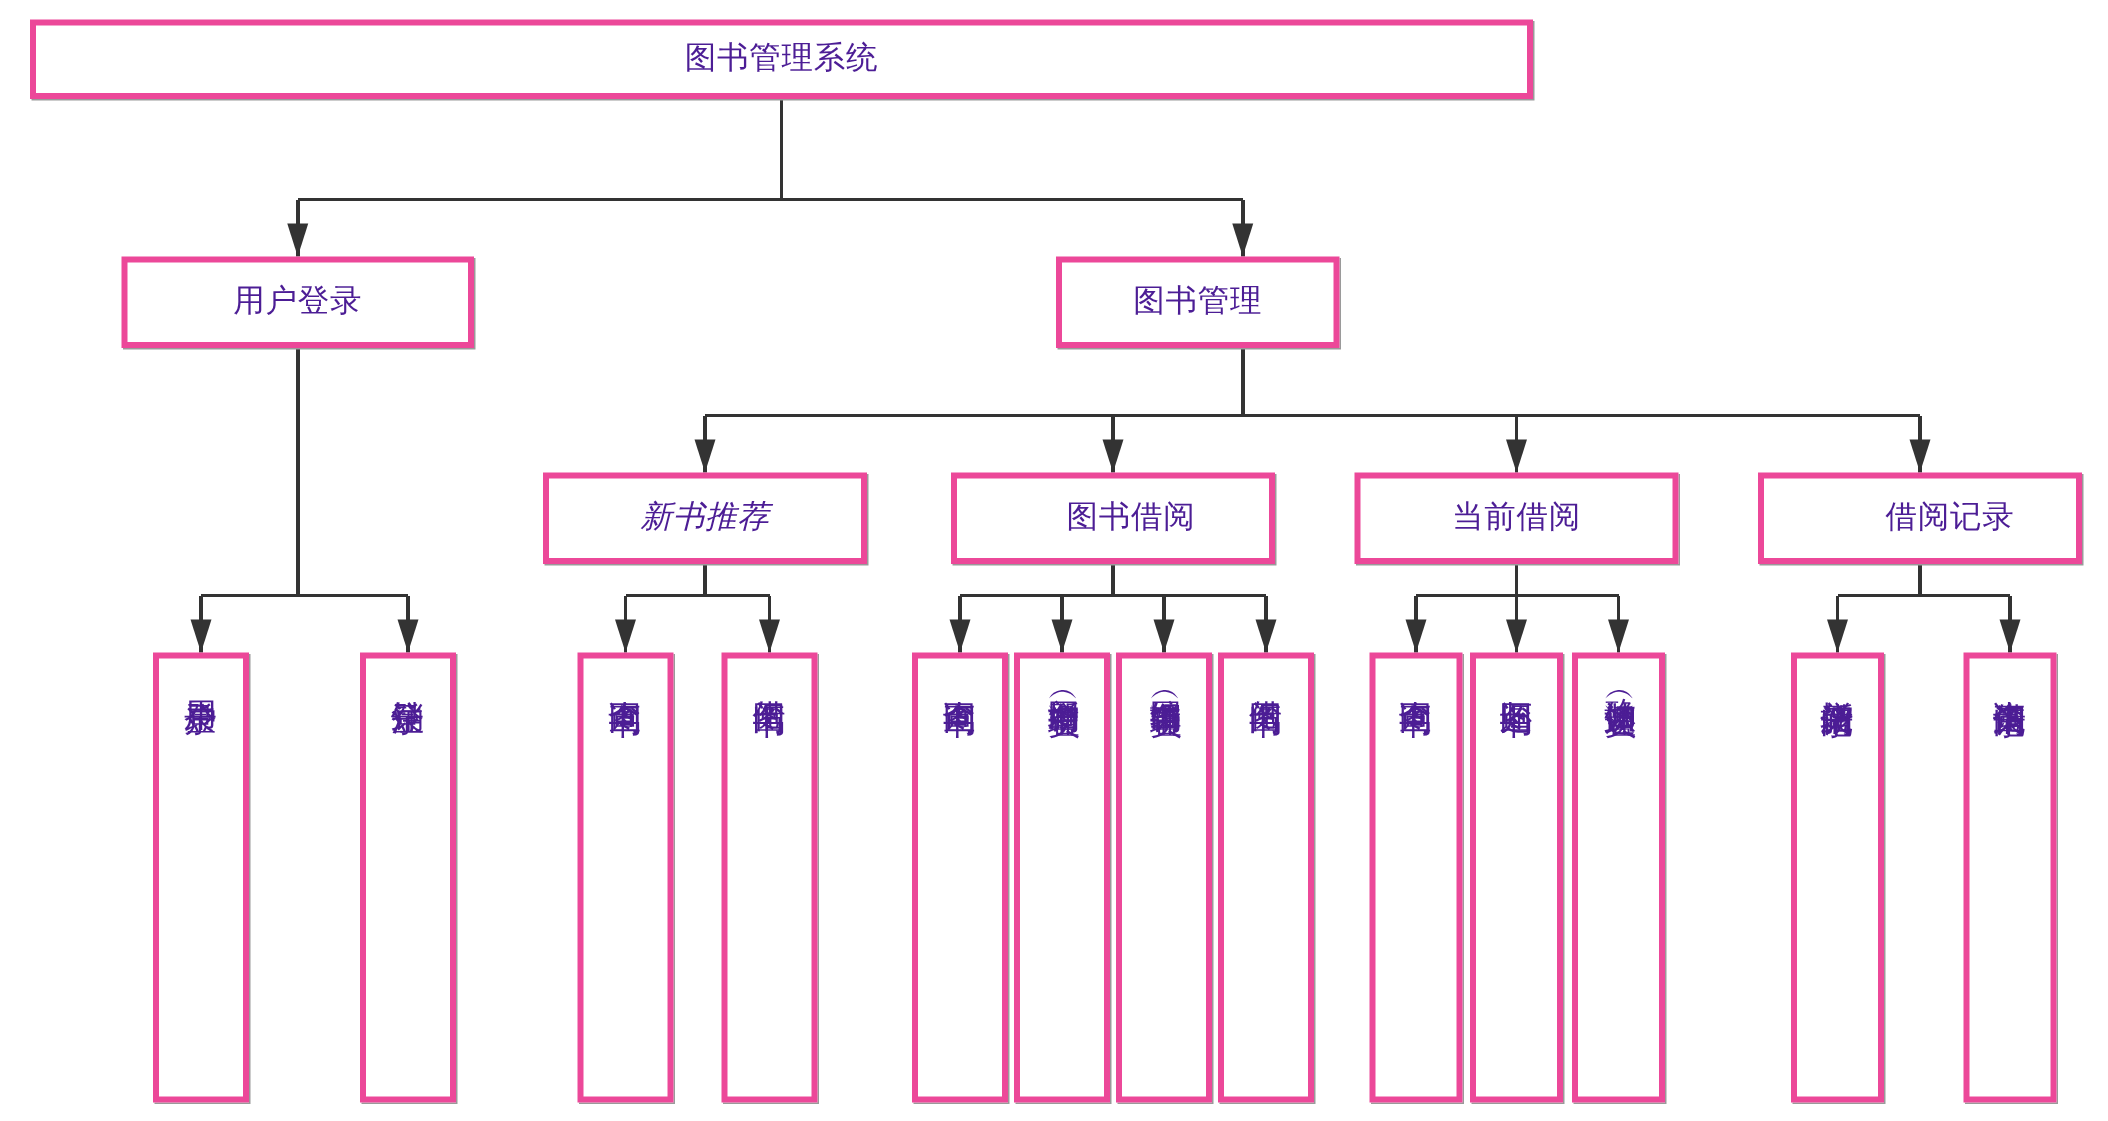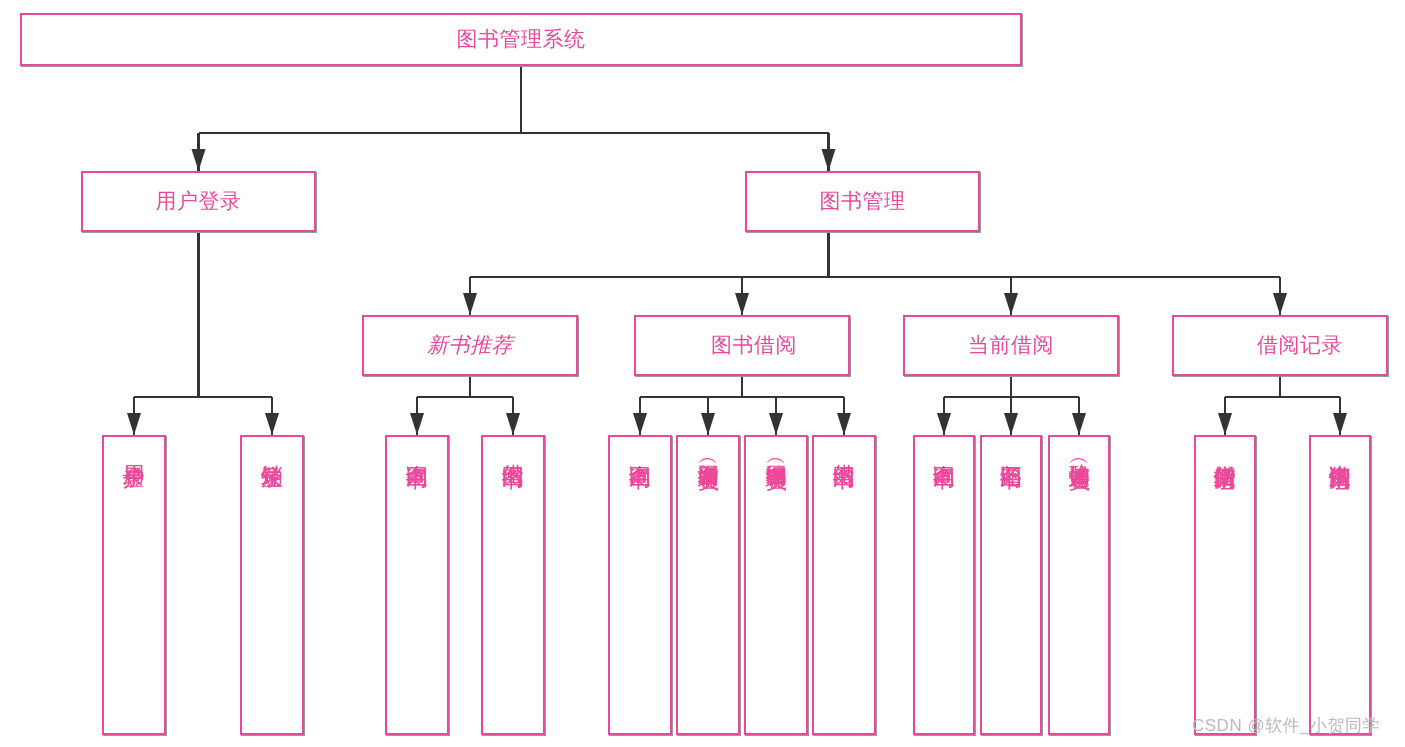--- a/index.html
+++ b/index.html
@@ -23,26 +23,26 @@
     left: 0;
     top: 0;
     width: 1405px;
     height: 747px;
     pointer-events: none;
   }
   .node {
     position: absolute;
     box-sizing: border-box;
     background: #ffffff;
-    border: 2px solid #ec4899;
+    border: 4px solid #ec4899;
     box-shadow: 1px 1px 0 0 #9a9a9a;
     display: flex;
     align-items: center;
     justify-content: center;
-    color: #ec4899;
+    color: #4c1d95;
   }
   .node .label {
     display: block;
     text-align: center;
     line-height: 1.18;
     letter-spacing: 0.5px;
   }
   
   .h-node .label {
     writing-mode: horizontal-tb;
@@ -132,21 +132,21 @@
       <line x1="1340" y1="397" x2="1340" y2="435" stroke="#333333" stroke-width="2.5" shape-rendering="crispEdges"></line>
       <polygon points="1333,413 1347,413 1340,435" fill="#333333"></polygon>
     </svg>
   <div id="nodes">
       <div class="node h-node" style="left: 20px; top: 13px; width: 1002px; height: 53px;">
         <span class="label">图书管理系统</span>
       </div>
       <div class="node h-node" style="left: 81px; top: 171px; width: 235px; height: 61px;">
         <span class="label">用户登录</span>
       </div>
-      <div class="node h-node" style="left: 745px; top: 171px; width: 235px; height: 61px;">
+      <div class="node h-node" style="left: 704px; top: 171px; width: 189px; height: 61px;">
         <span class="label">图书管理</span>
       </div>
       <div class="node h-node" style="left: 362px; top: 315px; width: 216px; height: 61px; font-style: italic;">
         <span class="label">新书推荐</span>
       </div>
       <div class="node h-node" style="left: 634px; top: 315px; width: 216px; height: 61px; padding-left: 24px;">
         <span class="label">图书借阅</span>
       </div>
       <div class="node h-node" style="left: 903px; top: 315px; width: 216px; height: 61px;">
         <span class="label">当前借阅</span>
@@ -187,14 +187,13 @@
       <div class="node v-node wide" style="left: 1048px; top: 435px; width: 62px; height: 300px;">
         <span class="label">确认归还（管理员）</span>
       </div>
       <div class="node v-node" style="left: 1194px; top: 435px; width: 62px; height: 300px;">
         <span class="label">新增借阅记录</span>
       </div>
       <div class="node v-node" style="left: 1309px; top: 435px; width: 62px; height: 300px;">
         <span class="label">查询借阅记录</span>
       </div>
     </div>
-  <div class="watermark" style="left: 1192px; top: 714px;">CSDN @软件_小贺同学</div>
 </div>
 
 </body></html>

